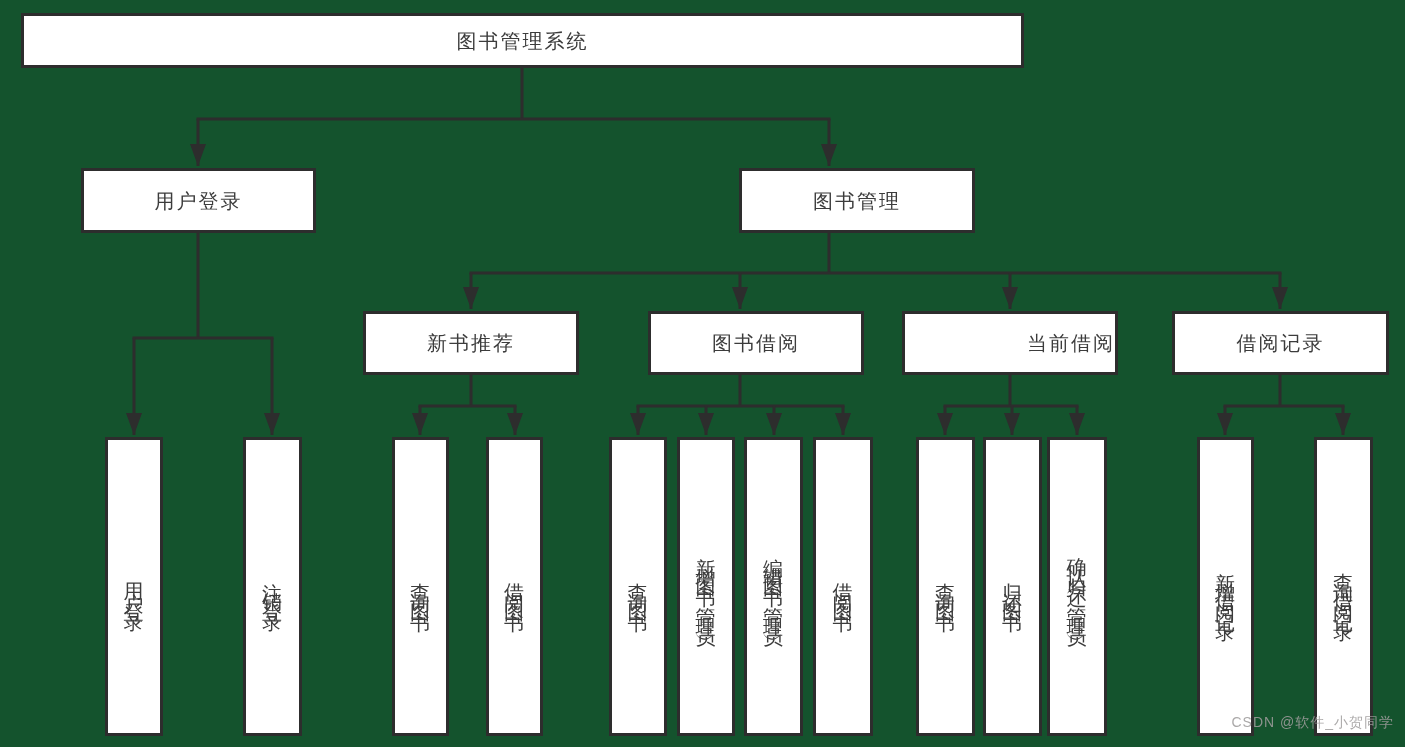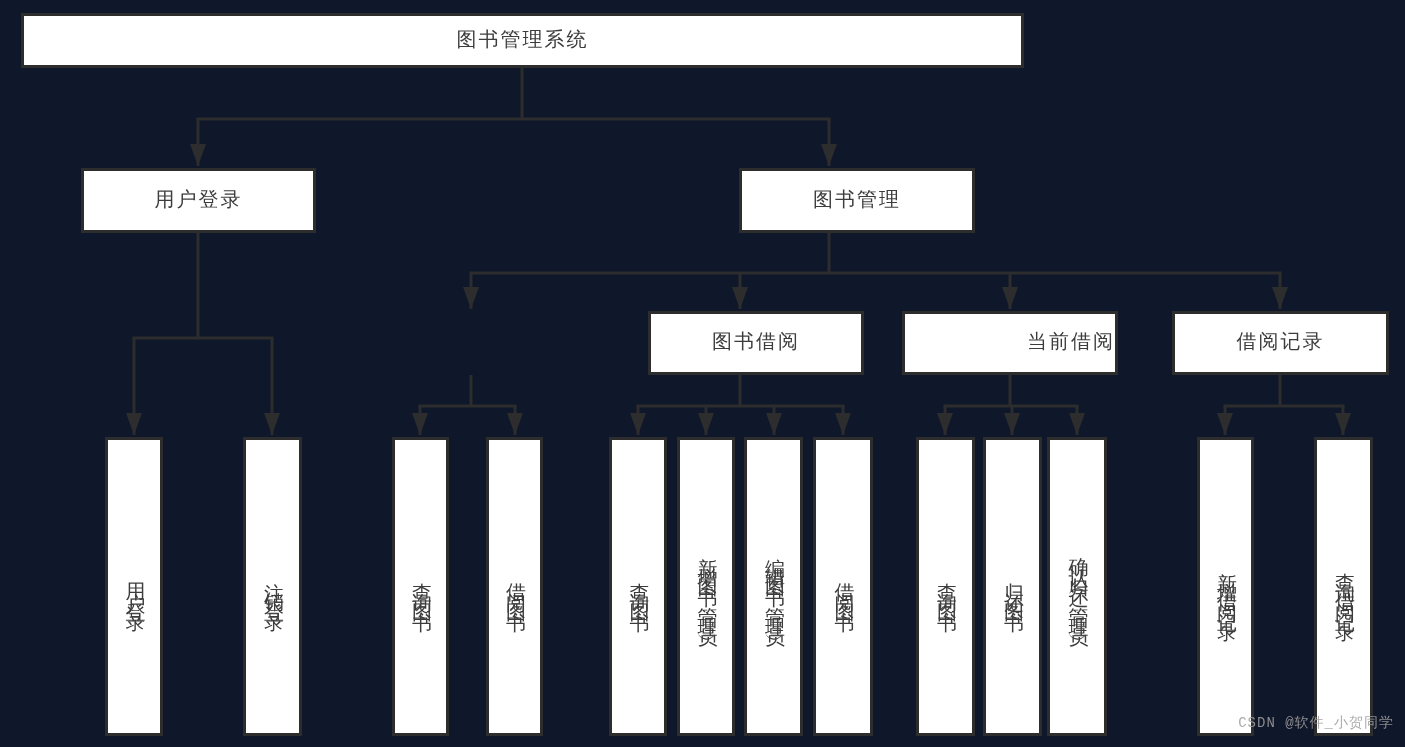--- a/index.html
+++ b/index.html
@@ -1,22 +1,22 @@
 <!DOCTYPE html>
 <html><head>
 <meta charset="utf-8">
 <title></title>
 <style>
   html, body { margin: 0; padding: 0; background: #ffffff; }
   .canvas {
     position: relative;
     width: 1405px;
     height: 747px;
-    background: #0f172a;
-    font-family: Liberation Mono, monospace;
+    background: #14532d;
+    font-family: Liberation Sans, sans-serif;
     overflow: hidden;
   }
   .connectors {
     position: absolute;
     left: 0; top: 0;
     width: 1405px; height: 747px;
     z-index: 1;
   }
   .box {
     position: absolute;
@@ -113,20 +113,23 @@
     <span class="hlabel">图书管理系统</span>
   </div>
 
   <div class="box" style="left:81px; top:168px; width:235px; height:65px;">
     <span class="hlabel">用户登录</span>
   </div>
   <div class="box" style="left:711px; top:168px; width:236px; height:65px;margin-left:28px;">
     <span class="hlabel">图书管理</span>
   </div>
 
+  <div class="box" style="left:363px; top:311px; width:216px; height:64px;">
+    <span class="hlabel">新书推荐</span>
+  </div>
   <div class="box" style="left:648px; top:311px; width:216px; height:64px;">
     <span class="hlabel">图书借阅</span>
   </div>
   <div class="box" style="left:902px; top:311px; width:216px; height:64px;justify-content:flex-end;">
     <span class="hlabel">当前借阅</span>
   </div>
   <div class="box" style="left:1172px; top:311px; width:217px; height:64px;justify-content:center;">
     <span class="hlabel">借阅记录</span>
   </div>
 

